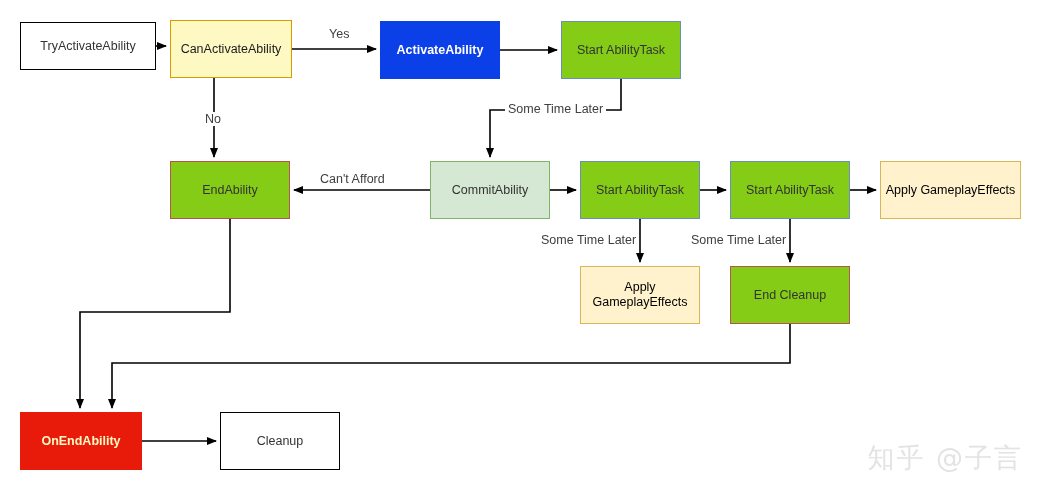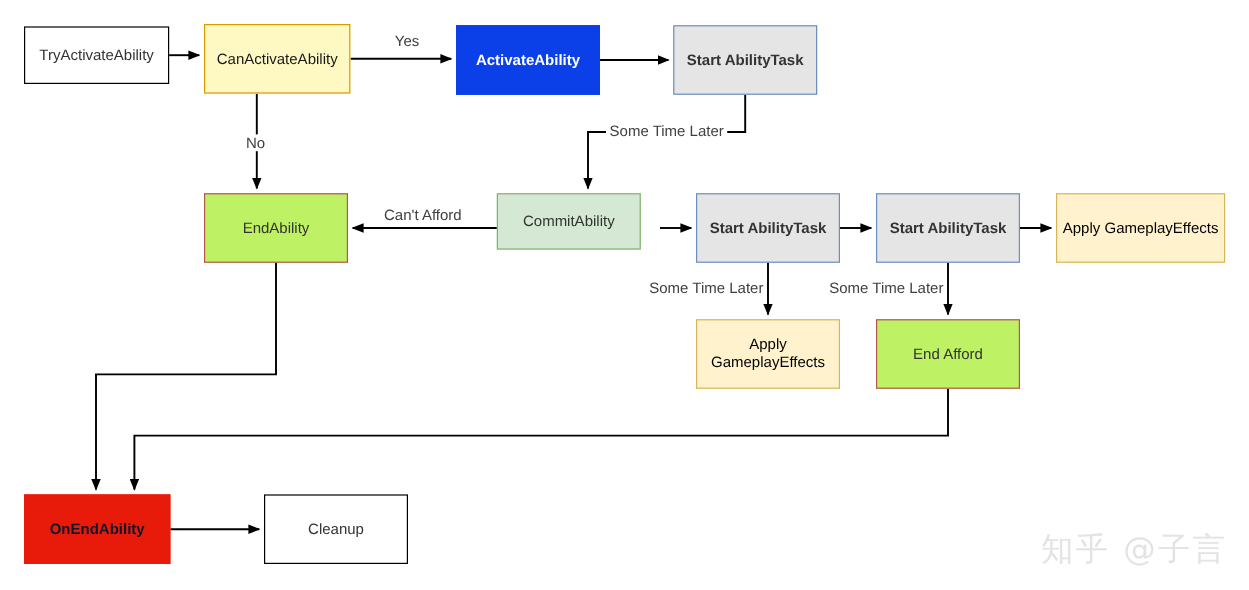--- a/index.html
+++ b/index.html
@@ -36,25 +36,25 @@
     line-height: 15px;
     color: #1a1a1a;
     border: 1px solid #000000;
     background: #ffffff;
     white-space: pre-line;
     z-index: 2;
   }
   .node.plain   { background:#ffffff; border-color:#000000; color:#333333; }
   .node.orange  { background:#fef9c3; border-color:#d79b00; color:#1a1a1a; }
   .node.blue    { background:#0b3fe8; border-color:#0b3fe8; color:#ffffff; font-weight:700; }
-  .node.lblue   { background:#e5e5e5; border-color:#6c8ebf; color:#333333;font-weight:bold; }
+  .node.lblue   { background:#84cc16; border-color:#6c8ebf; color:#333333; }
   .node.green   { background:#d5e8d4; border-color:#82b366; color:#333333; }
-  .node.pink    { background:#bef264; border-color:#b85450; color:#333333; }
+  .node.pink    { background:#84cc16; border-color:#b85450; color:#333333; }
   .node.yellow  { background:#fff2cc; border-color:#d6b656; color:#000000; }
-  .node.red     { background:#e81b0b; border-color:#e81b0b; color:#0f172a; font-weight:700; }
+  .node.red     { background:#e81b0b; border-color:#e81b0b; color:#fef9c3; font-weight:700; }
 
   .edge-label {
     position: absolute;
     font-size: 12.5px;
     line-height: 14px;
     color: #404040;
     background: #ffffff;
     padding: 0 3px;
     white-space: nowrap;
     z-index: 3;
@@ -107,42 +107,42 @@
       <path d="M790,219 L790,262"></path>
 
       <path d="M230,219 L230,312 L80,312 L80,408"></path>
 
       <path d="M790,324 L790,363 L112,363 L112,408"></path>
 
       <path d="M142,441 L216,441"></path>
     </g>
   </svg>
 
-  <div class="node plain" style="left:20px;  top:22px;  width:121px; height:48px;">TryActivateAbility</div>
+  <div class="node plain" style="left:20px;  top:22px;  width:136px; height:48px;">TryActivateAbility</div>
 
   <div class="node orange" style="left:170px; top:20px;  width:122px; height:58px;">CanActivateAbility</div>
 
   <div class="node blue" style="left:380px; top:21px;  width:120px; height:58px;">ActivateAbility</div>
 
   <div class="node lblue" style="left:561px; top:21px;  width:120px; height:58px;">Start AbilityTask</div>
 
   <div class="node pink" style="left:170px; top:161px; width:120px; height:58px;">EndAbility</div>
 
-  <div class="node green" style="left:414px; top:161px; width:120px; height:47px;">CommitAbility</div>
+  <div class="node green" style="left:430px; top:161px; width:120px; height:58px;">CommitAbility</div>
 
   <div class="node lblue" style="left:580px; top:161px; width:120px; height:58px;">Start AbilityTask</div>
 
   <div class="node lblue" style="left:730px; top:161px; width:120px; height:58px;">Start AbilityTask</div>
 
   <div class="node yellow" style="left:880px; top:161px; width:141px; height:58px;">Apply GameplayEffects</div>
 
   <div class="node yellow" style="left:580px; top:266px; width:120px; height:58px;">Apply
 GameplayEffects</div>
 
-  <div class="node pink" style="left:730px; top:266px; width:120px; height:58px;">End Afford</div>
+  <div class="node pink" style="left:730px; top:266px; width:120px; height:58px;">End Cleanup</div>
 
   <div class="node red" style="left:20px;  top:412px; width:122px; height:58px;">OnEndAbility</div>
 
   <div class="node plain" style="left:220px; top:412px; width:120px; height:58px;">Cleanup</div>
 
   <div class="edge-label" style="left:326px; top:27px;">Yes</div>
 
   <div class="edge-label" style="left:202px; top:112px;">No</div>
 
   <div class="edge-label" style="left:317px; top:172px;">Can't Afford</div>

